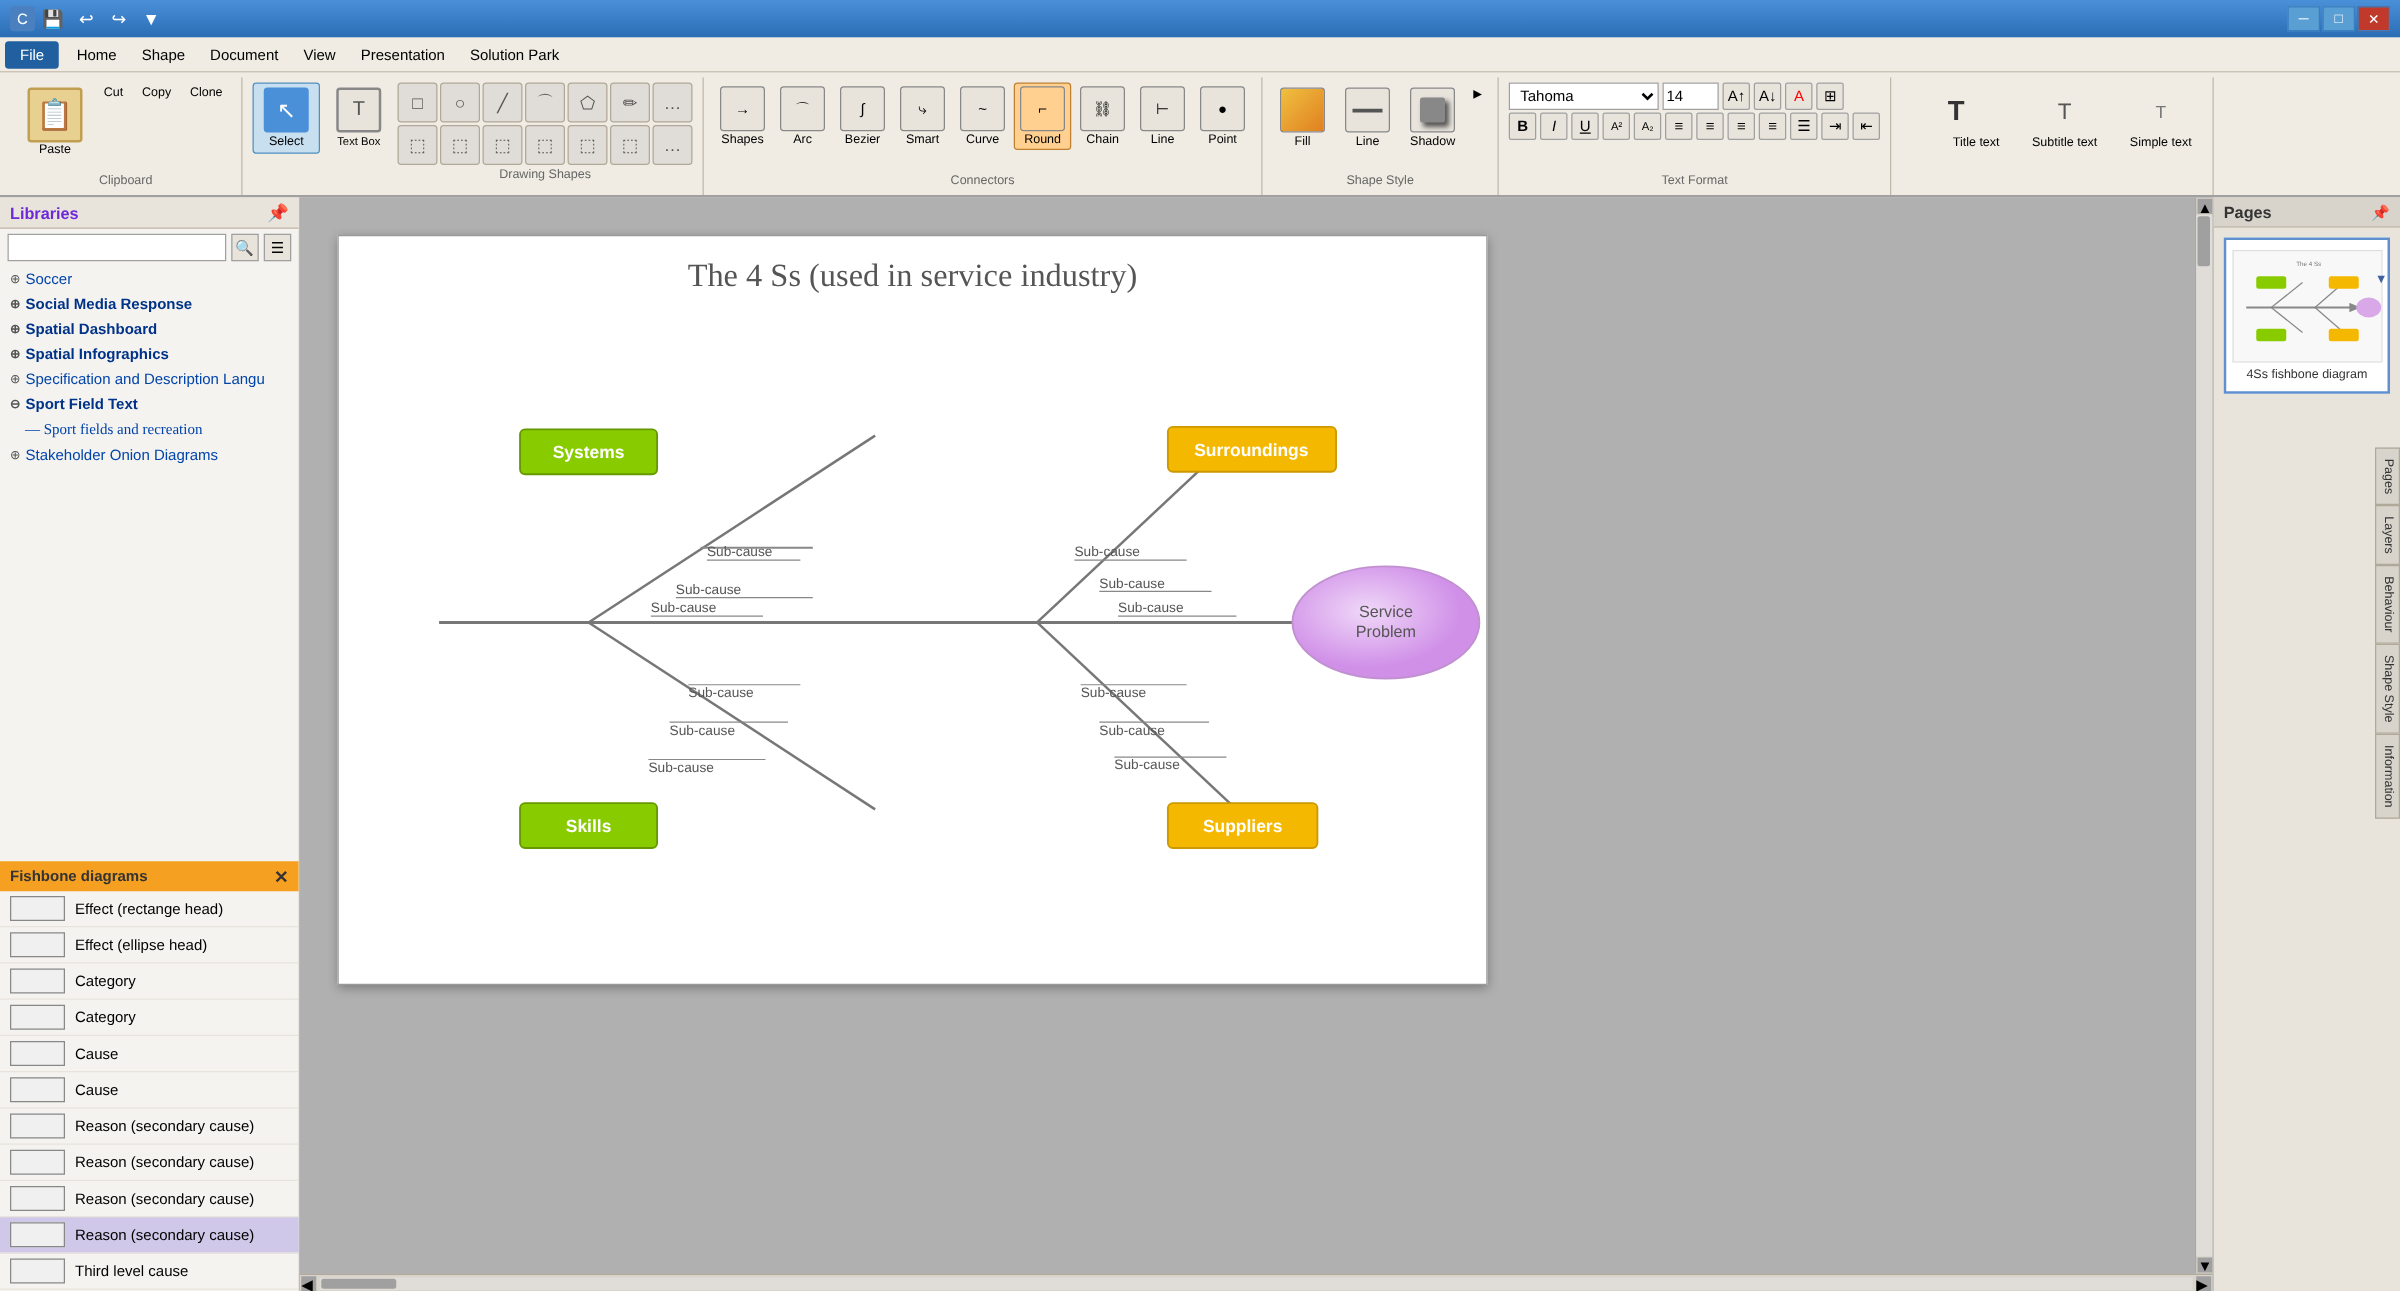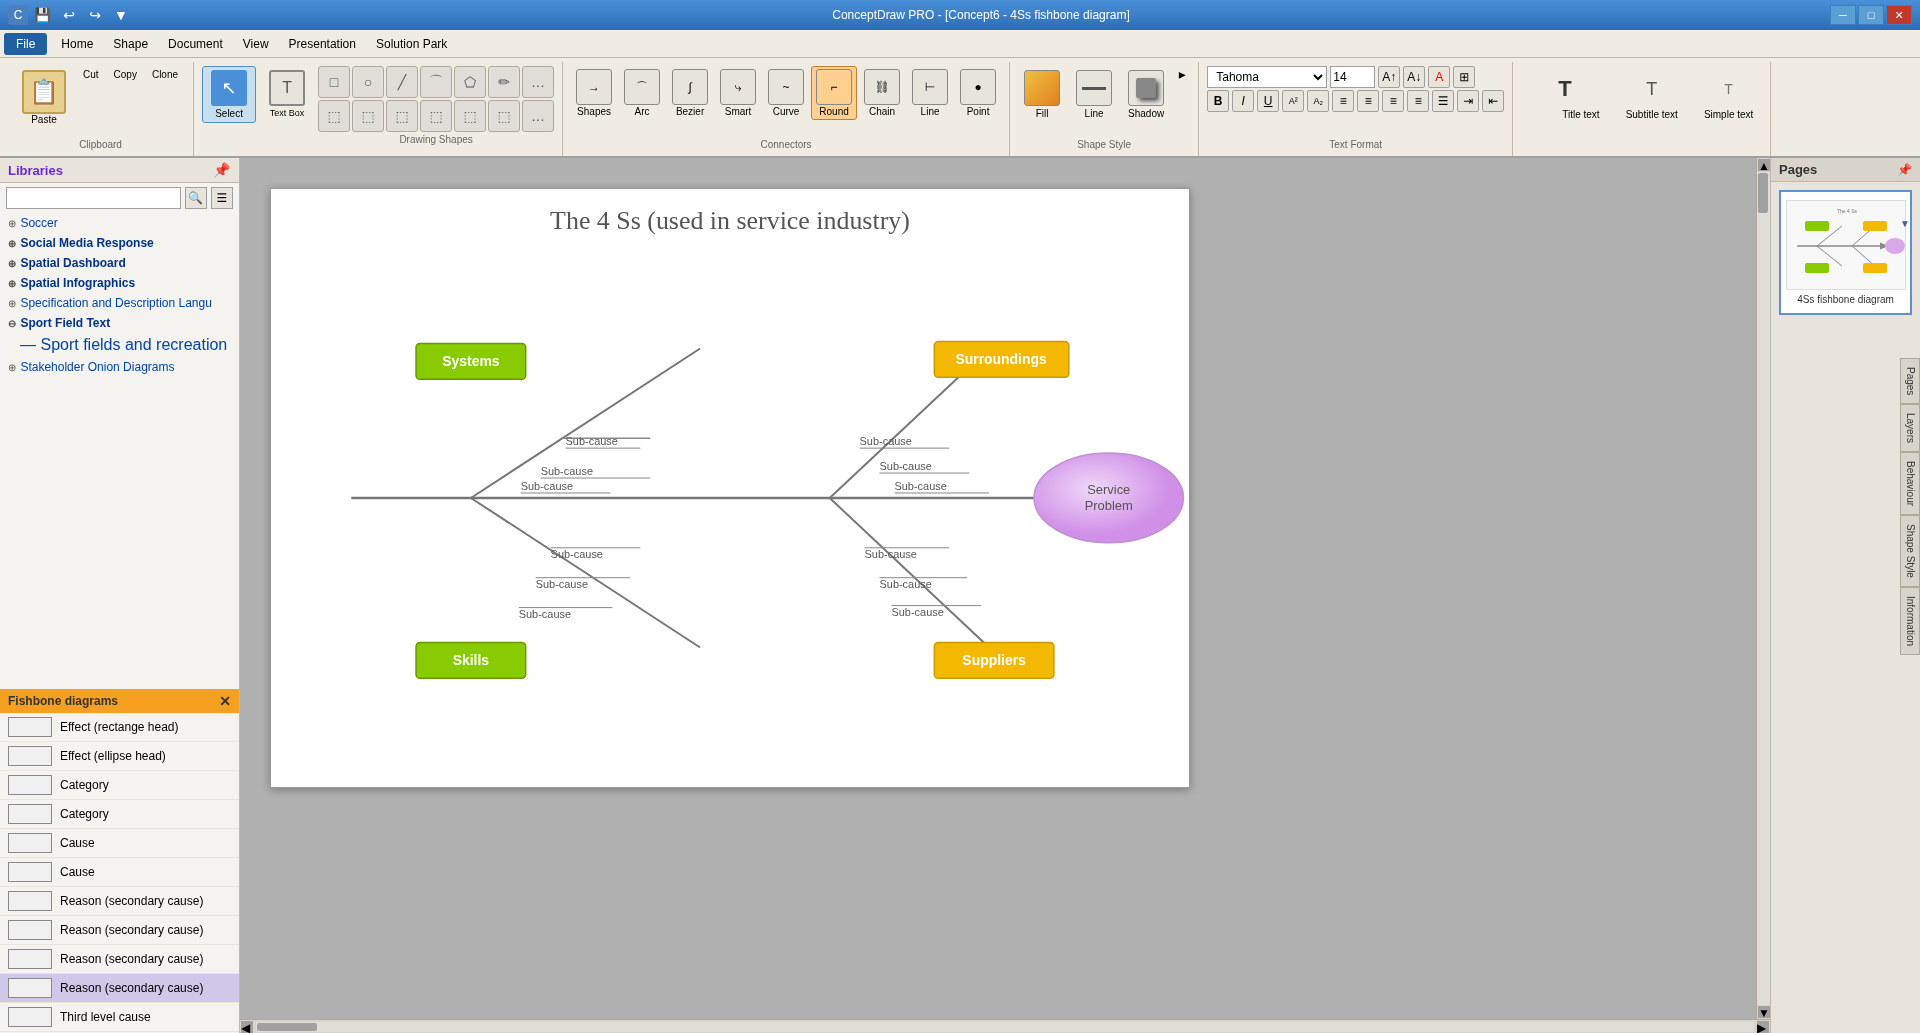--- a/index.html
+++ b/index.html
@@ -301,21 +301,22 @@
       display: flex;
       align-items: center;
       gap: 4px;
     }
     .lib-item.bold-item { font-weight: bold; color: #003388; }
     .lib-item .expand-icon { color: #555; font-size: 10px; }
     .lib-sub-item {
       padding: 3px 8px 3px 20px;
       color: #0044aa;
       cursor: pointer;
-      font-size: 16px;
+      font-size: 12px;
+      font-family: Liberation Serif, serif;
     }
 
     
     #fishbone-section {
       background: #f5a020;
       padding: 4px 8px;
       display: flex;
       align-items: center;
       justify-content: space-between;
       cursor: pointer;
@@ -447,21 +448,20 @@
 <body>
 
 <div id="title-bar">
   <div class="title-left-icons">
     <div class="title-icon">C</div>
     <button class="qa-btn">💾</button>
     <button class="qa-btn">↩</button>
     <button class="qa-btn">↪</button>
     <button class="qa-btn">▼</button>
   </div>
-  <div class="title-text">ConceptDraw PRO - [Concept6 - 4Ss fishbone diagram]</div>
   <div class="window-controls">
     <button class="win-btn minimize">─</button>
     <button class="win-btn">□</button>
     <button class="win-btn close">✕</button>
   </div>
 </div>
 
 <div id="menu-bar">
   <div class="menu-item file-btn">File</div>
   <div class="menu-item">Home</div>

